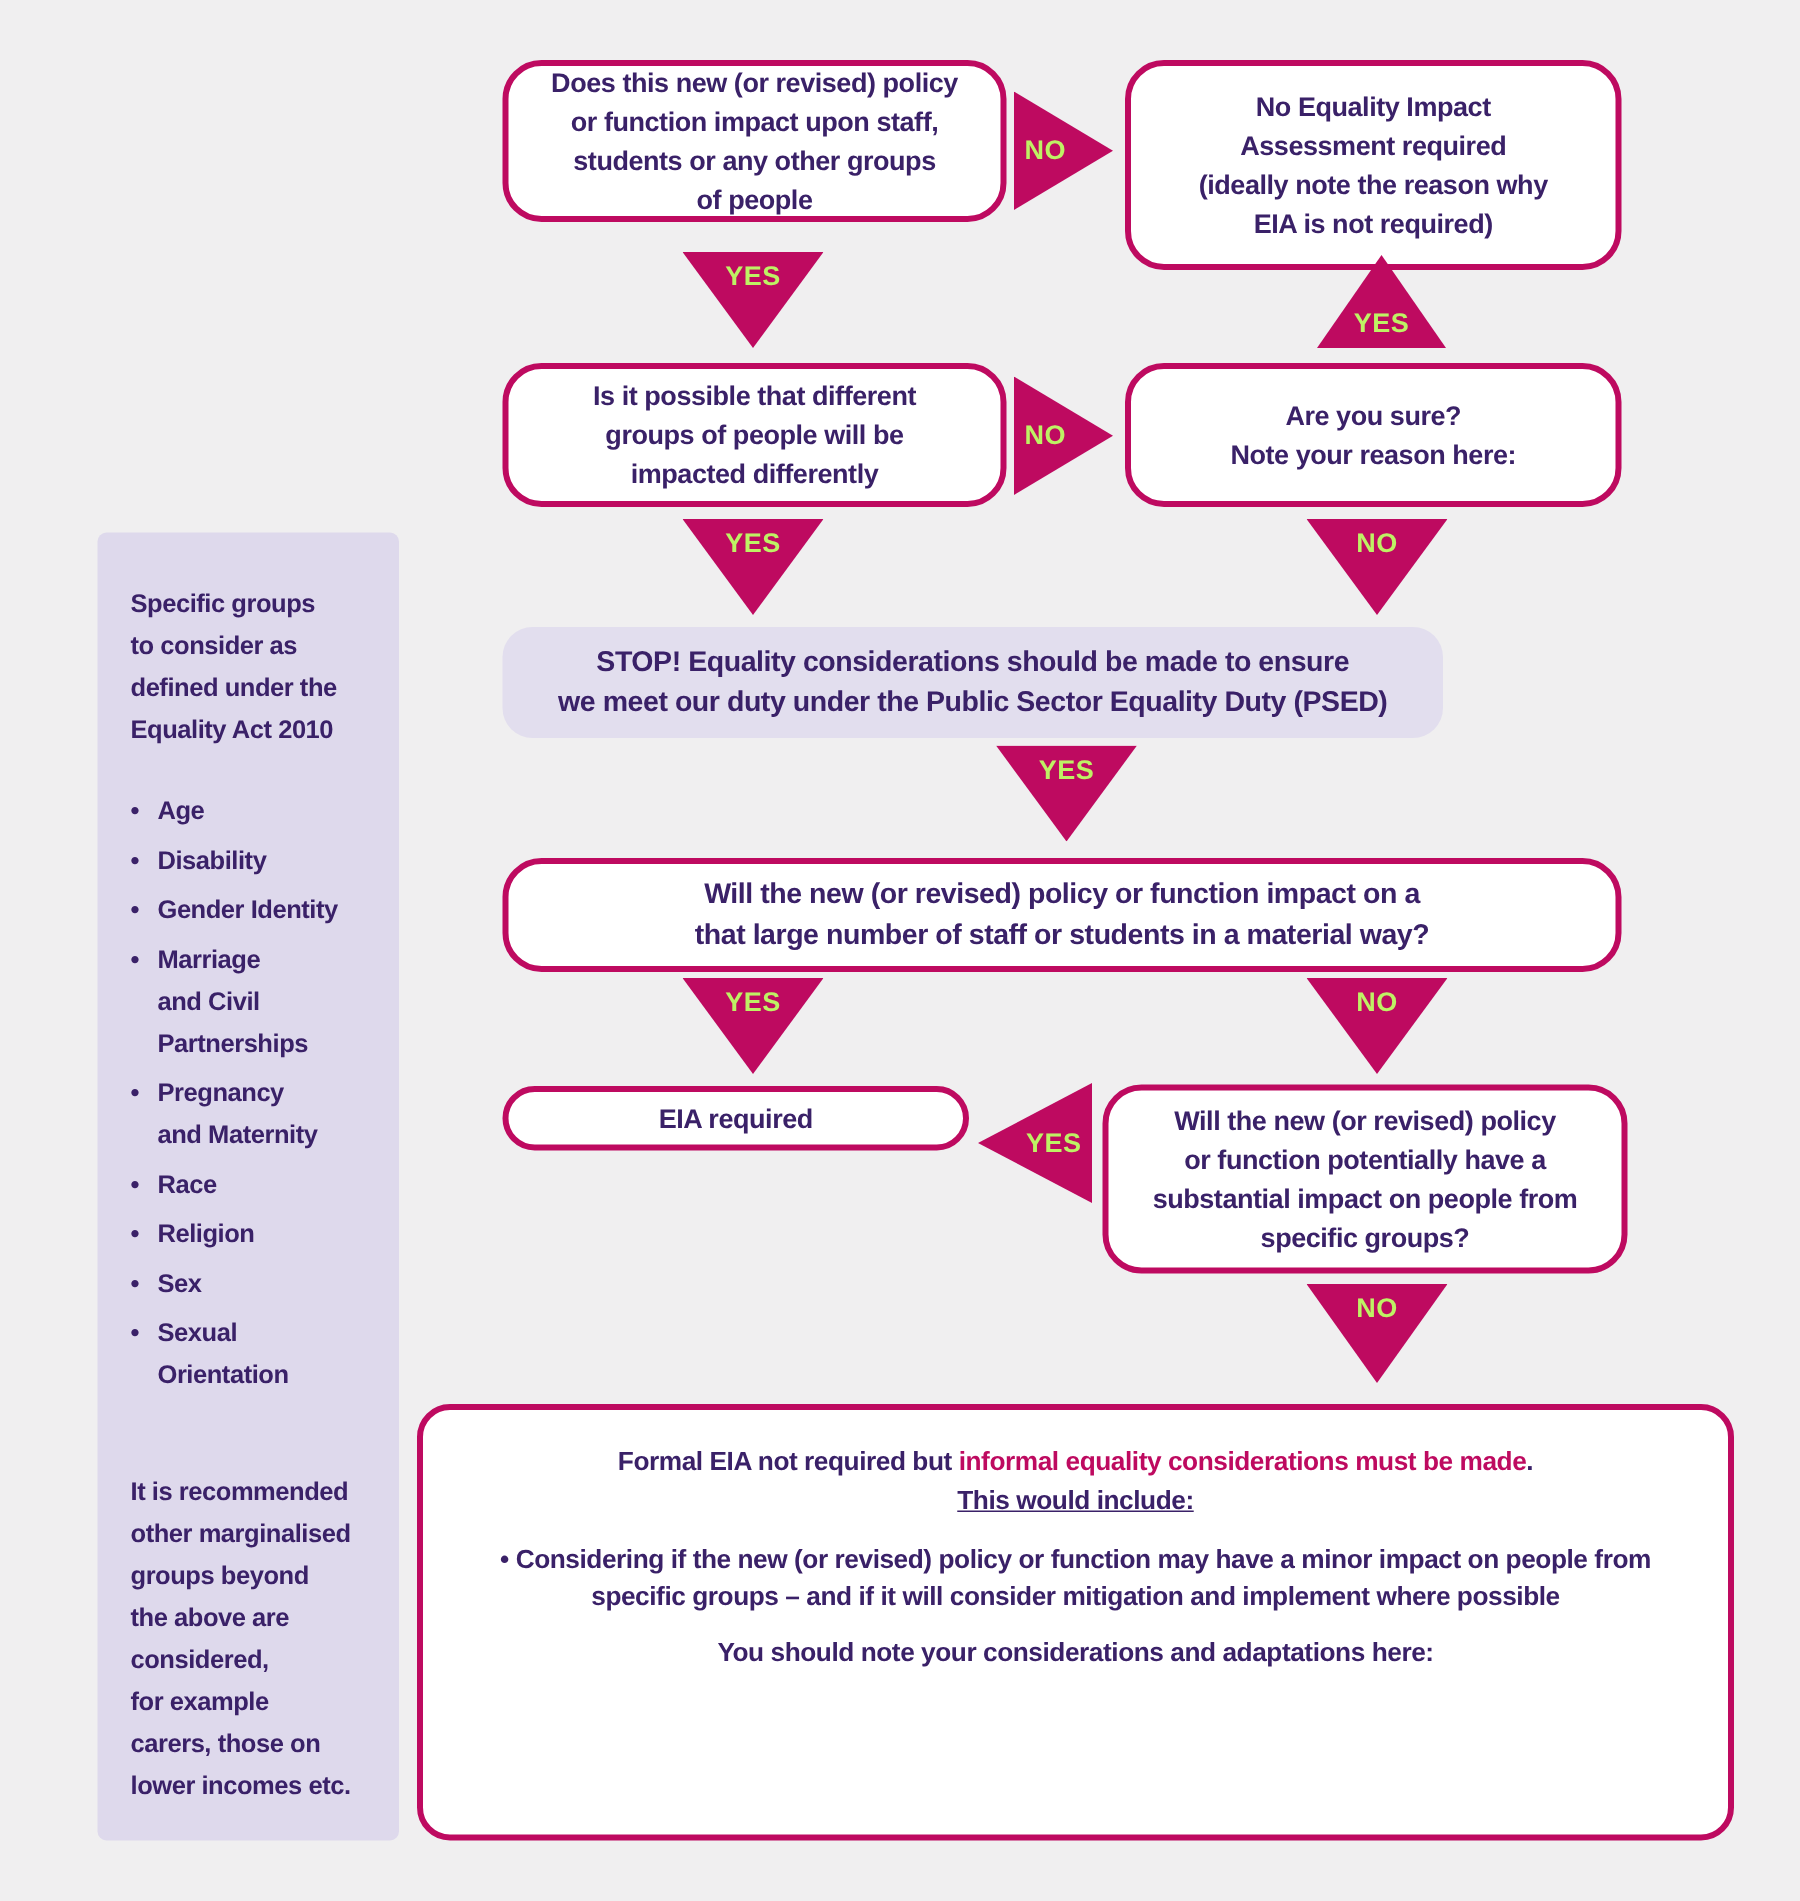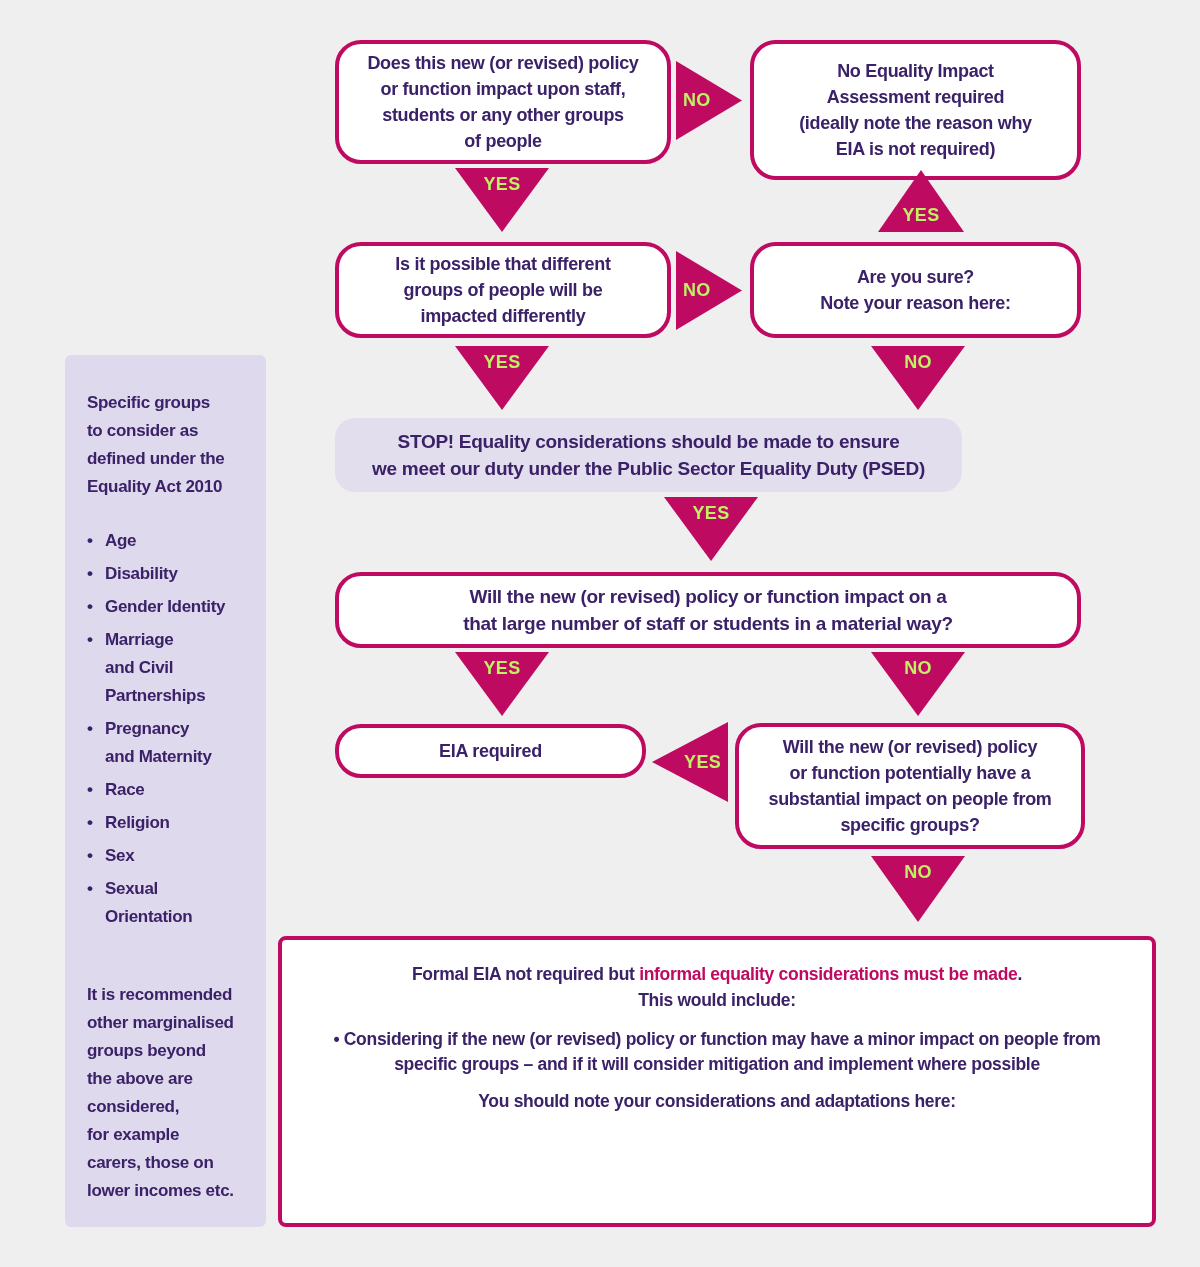--- a/index.html
+++ b/index.html
@@ -51,28 +51,28 @@
   .wide{font-size:19px;line-height:27px;}
   .stop-box{
     background:var(--stop-bg);
     border:none;border-radius:20px;
   }
   
   .big-box{
     position:absolute;
     background:var(--white);
     border:4px solid var(--pink);
-    border-radius:8px;
+    border-radius:22px;
     text-align:center;
     padding:22px 28px 0 28px;
     font-size:17.5px;line-height:25px;
   }
   .h-title{margin-bottom:1px;}
   .pink-text{color:var(--pink);}
-  .h-line{margin-bottom:14px;}
+  .h-line{margin-bottom:14px;text-decoration:underline;}
   .h-bullet{margin-bottom:12px;}
   .h-footer{margin-top:2px;}
   
   .arrow{
     position:absolute;
     background:var(--pink);
     color:#bef264;
     font-size:18px;
     letter-spacing:0.3px;
     display:flex;align-items:center;justify-content:center;
@@ -138,21 +138,21 @@
     <div class="sb-note">It is recommended
 other marginalised
 groups beyond
 the above are
 considered,
 for example
 carers, those on
 lower incomes etc.</div>
   </aside>
 
-  <div class="box" style="left:335px;top:40px;width:336px;height:124px;">Does this new (or revised) policy
+  <div class="box" style="left:335px;top:40px;width:336px;height:108px;">Does this new (or revised) policy
 or function impact upon staff,
 students or any other groups
 of people</div>
   <div class="arrow rightward" style="left:676px;top:61px;width:66px;height:79px;">
     <span class="arrow-label">NO</span>
   </div>
   <div class="box" style="left:750px;top:40px;width:331px;height:140px;">No Equality Impact
 Assessment required
 (ideally note the reason why
 EIA is not required)</div>
@@ -190,21 +190,21 @@
   <div class="box wide" style="left:335px;top:572px;width:746px;height:76px;">Will the new (or revised) policy or function impact on a
 that large number of staff or students in a material way?</div>
 
   <div class="arrow down" style="left:455px;top:652px;width:94px;height:64px;">
     <span class="arrow-label">YES</span>
   </div>
   <div class="arrow down" style="left:871px;top:652px;width:94px;height:64px;">
     <span class="arrow-label">NO</span>
   </div>
 
-  <div class="box" style="left:335px;top:724px;width:311px;height:54px;">EIA required</div>
+  <div class="box" style="left:335px;top:724px;width:311px;height:43px;">EIA required</div>
   <div class="arrow leftward" style="left:652px;top:722px;width:76px;height:80px;">
     <span class="arrow-label">YES</span>
   </div>
   <div class="box" style="left:735px;top:723px;width:350px;height:126px;">Will the new (or revised) policy
 or function potentially have a
 substantial impact on people from
 specific groups?</div>
 
   <div class="arrow down" style="left:871px;top:856px;width:94px;height:66px;">
     <span class="arrow-label">NO</span>

